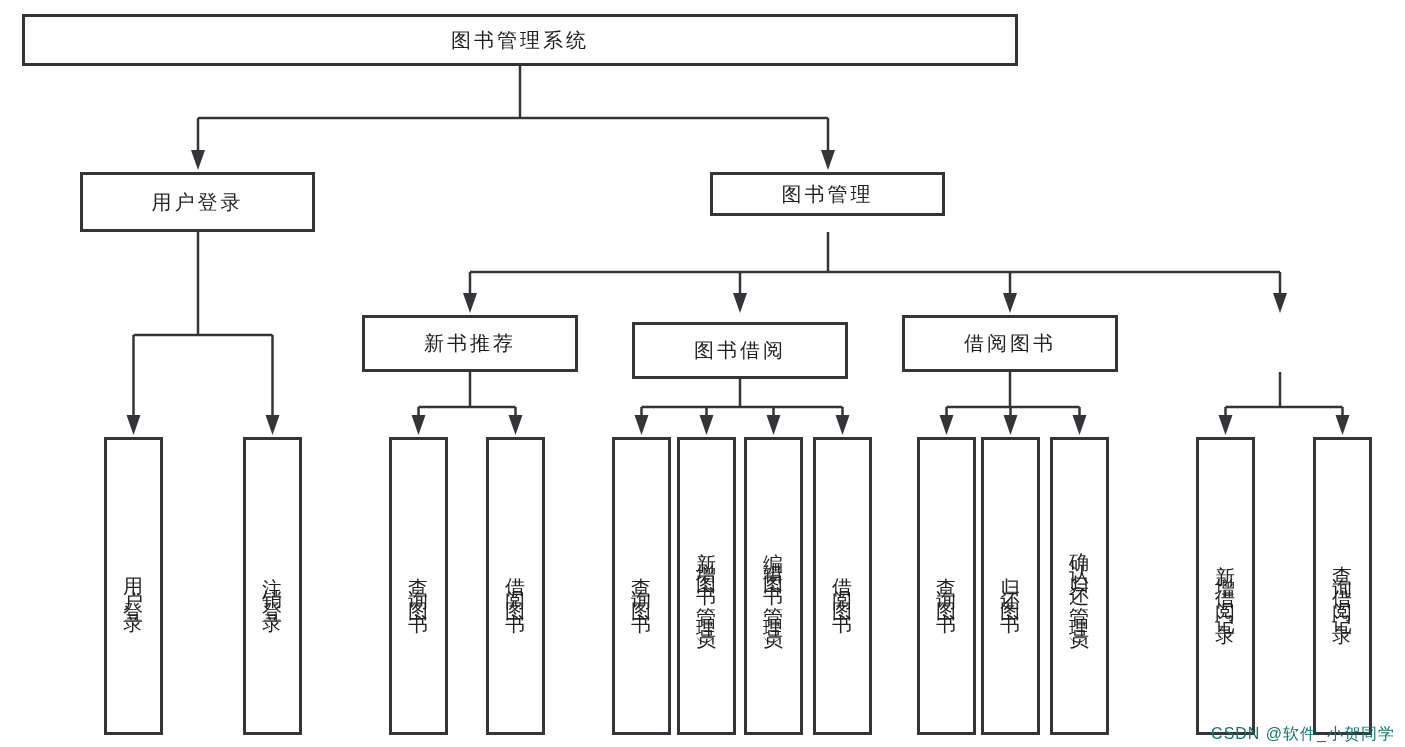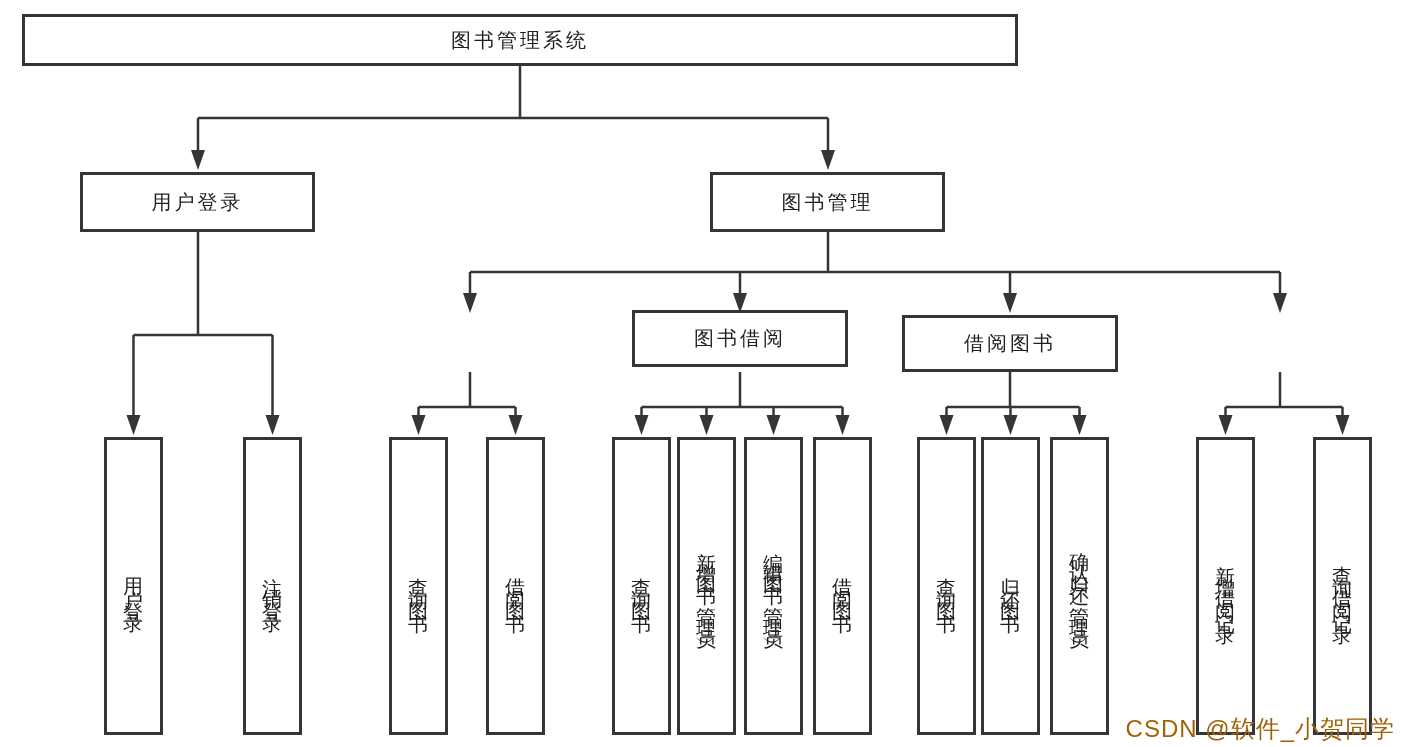--- a/index.html
+++ b/index.html
@@ -39,23 +39,23 @@
     line-height: 1;
     color: #1f1f1f;
   }
   .v-box.long span {
     letter-spacing: 11px;
   }
   .watermark {
     position: absolute;
     right: 10px;
     bottom: 2px;
-    font-size: 24px;
+    font-size: 16px;
     letter-spacing: 1px;
-    color: #a16207;
+    color: #0f766e;
     white-space: nowrap;
   }
 </style>
 </head>
 <body>
 
 <div class="canvas">
 
   <svg class="connectors" viewBox="0 0 1405 747" fill="none">
     <g stroke="#333538" stroke-width="2.5">
@@ -112,23 +112,24 @@
       <polygon points="1003.5,415 1017.5,415 1010.5,435"></polygon>
       <polygon points="1072.5,415 1086.5,415 1079.5,435"></polygon>
       <polygon points="1218.5,415 1232.5,415 1225.5,435"></polygon>
       <polygon points="1335.5,415 1349.5,415 1342.5,435"></polygon>
     </g>
   </svg>
 
   <div class="box h-box" style="left:22px; top:14px; width:996px; height:52px;">图书管理系统</div>
 
   <div class="box h-box" style="left:80px; top:172px; width:235px; height:60px;">用户登录</div>
-  <div class="box h-box" style="left:710px; top:172px; width:235px; height:60px;">图书管理</div>
+  <div class="box h-box" style="left:710px; top:172px; width:235px; height:44px;">图书管理</div>
 
-  <div class="box h-box" style="left:632px; top:310px; width:216px; height:57px;">图书借阅</div>
+  <div class="box h-box" style="left:362px; top:315px; width:216px; height:57px;">新书推荐</div>
+  <div class="box h-box" style="left:632px; top:322px; width:216px; height:57px;">图书借阅</div>
   <div class="box h-box" style="left:902px; top:315px; width:216px; height:57px;">借阅图书</div>
 
   <div class="box v-box" style="left:104px; top:437px; width:59px; height:298px;">
     <span>用户登录</span>
   </div>
   <div class="box v-box" style="left:243px; top:437px; width:59px; height:298px;">
     <span>注销登录</span>
   </div>
 
   <div class="box v-box" style="left:389px; top:437px; width:59px; height:298px;">

